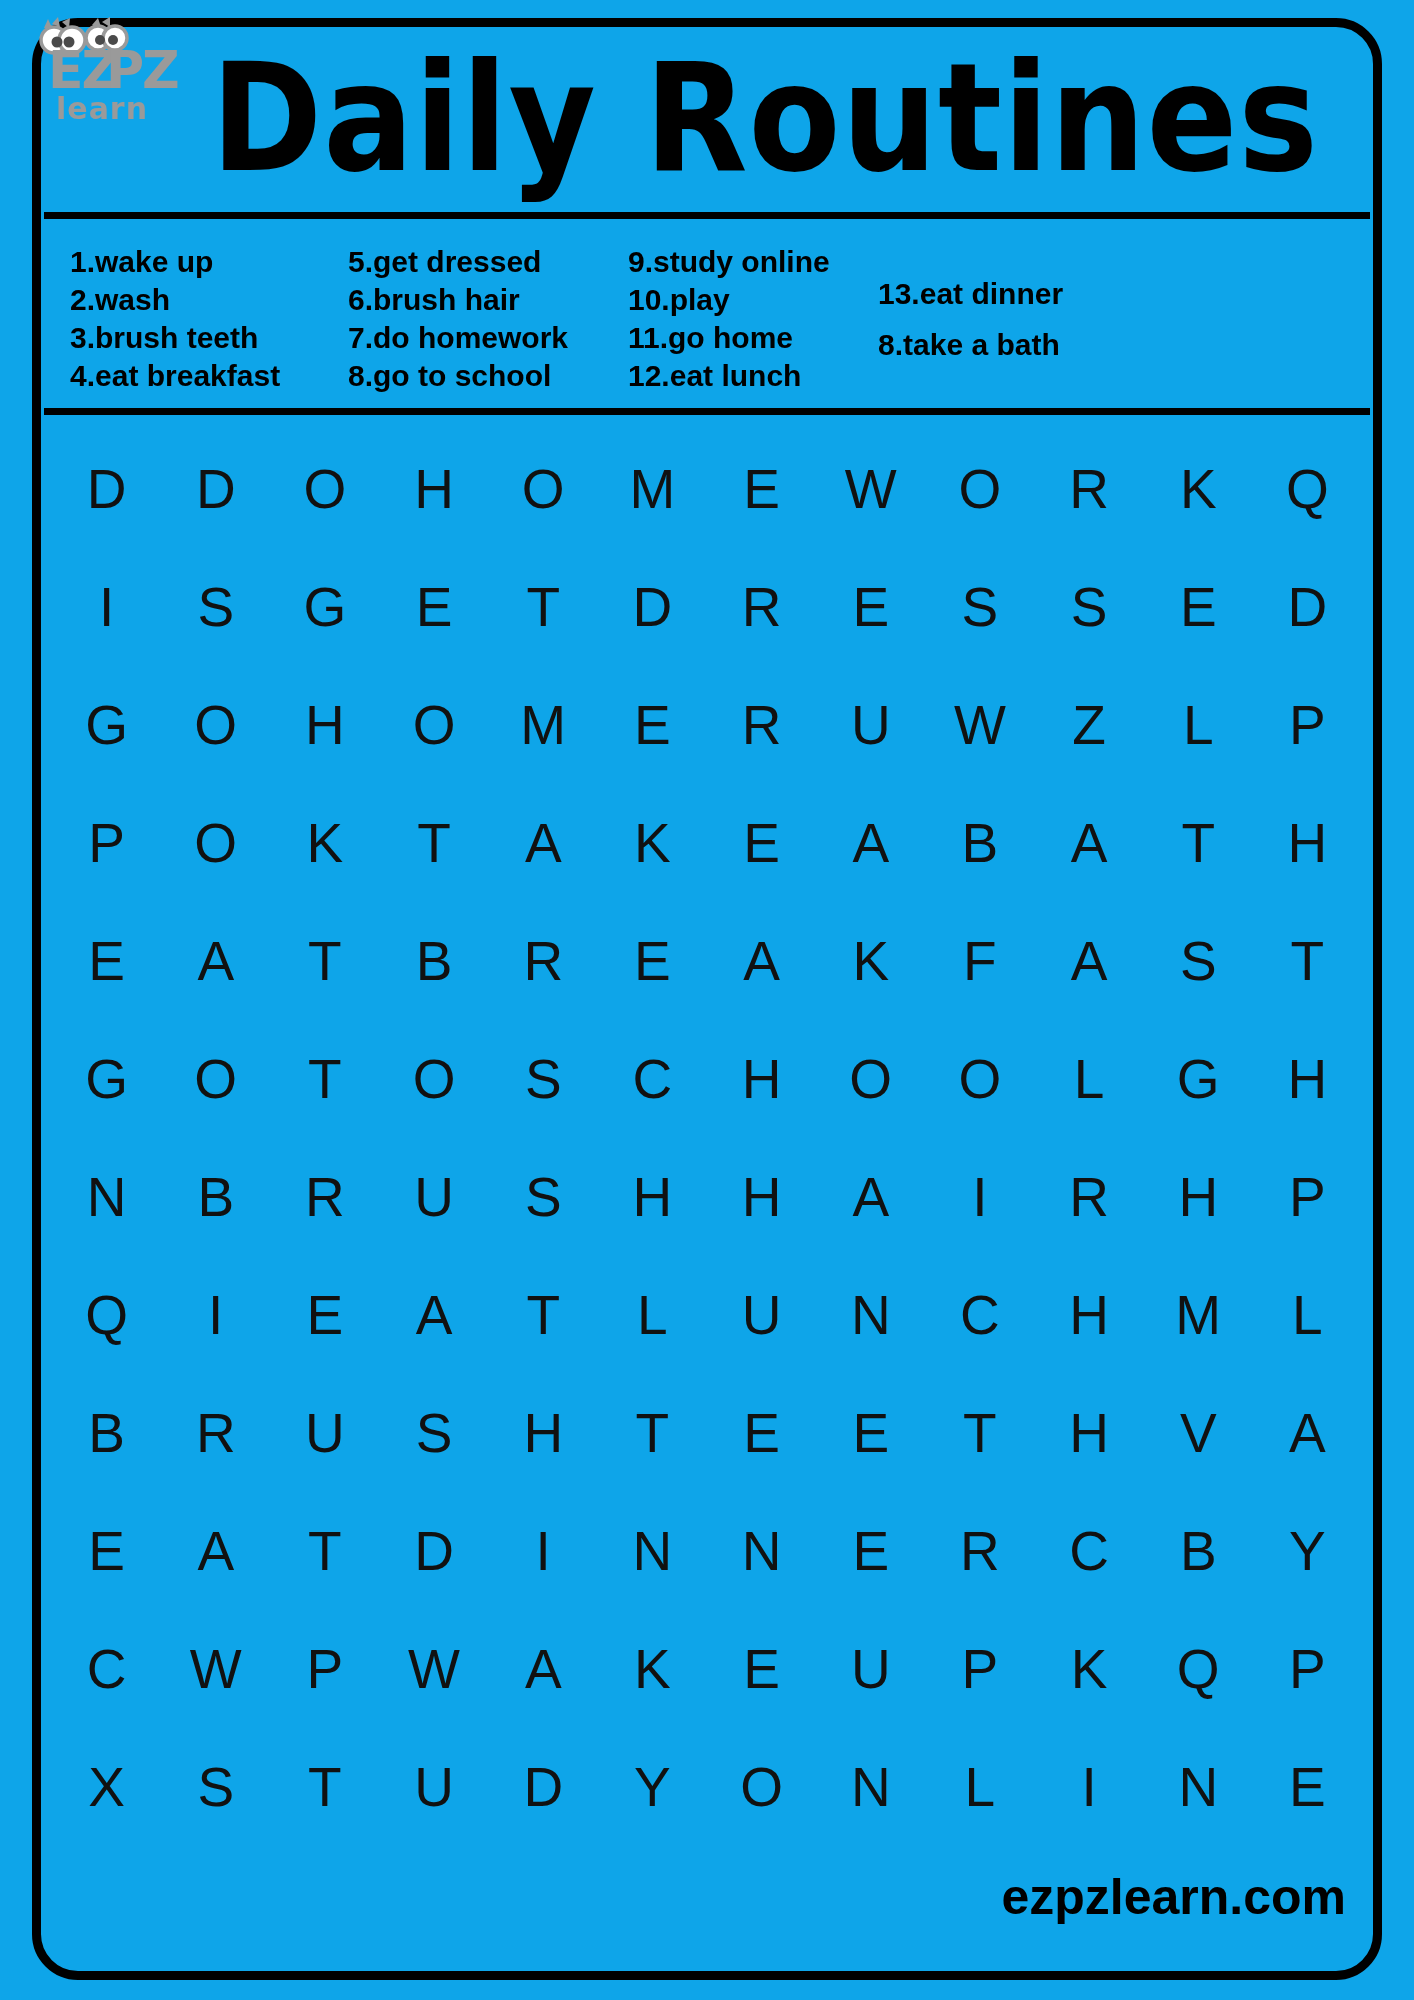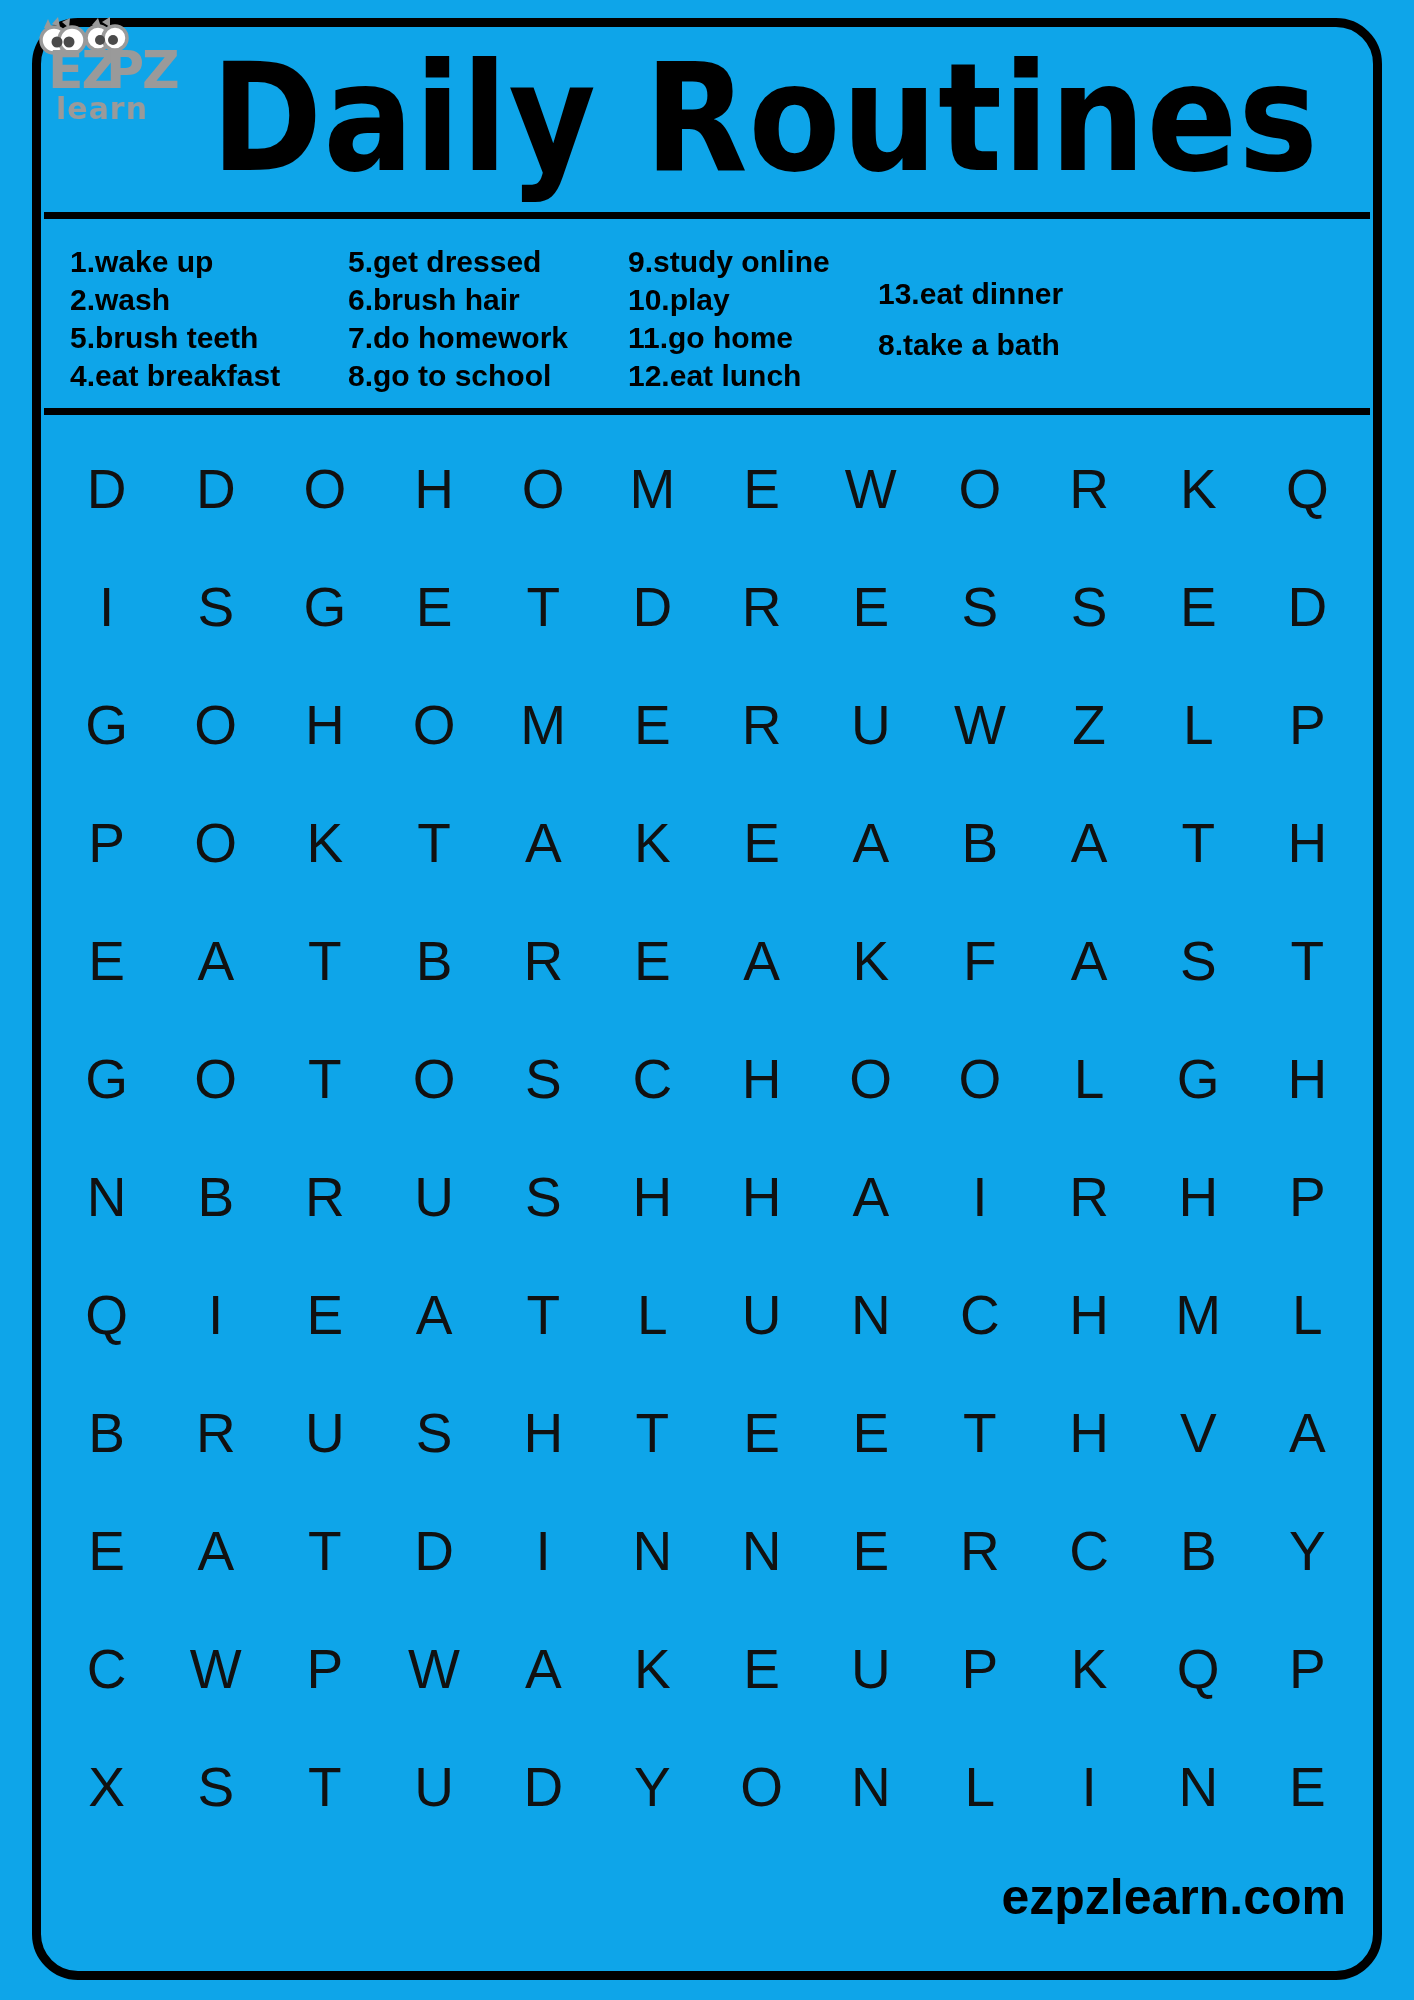--- a/index.html
+++ b/index.html
@@ -177,21 +177,21 @@
 
   <div class="title">Daily Routines</div>
 
   <div class="rule rule-top"></div>
   <div class="rule rule-bottom"></div>
 
   <div class="wordlist">
     <div class="wl-col wl-col-1">
       <div class="wl-item">1.wake up</div>
       <div class="wl-item">2.wash</div>
-      <div class="wl-item">5.brush teeth</div>
+      <div class="wl-item">3.brush teeth</div>
       <div class="wl-item">4.eat breakfast</div>
     </div>
     <div class="wl-col wl-col-2">
       <div class="wl-item">5.get dressed</div>
       <div class="wl-item">6.brush hair</div>
       <div class="wl-item">7.do homework</div>
       <div class="wl-item">8.go to school</div>
     </div>
     <div class="wl-col wl-col-3">
       <div class="wl-item">9.study online</div>

